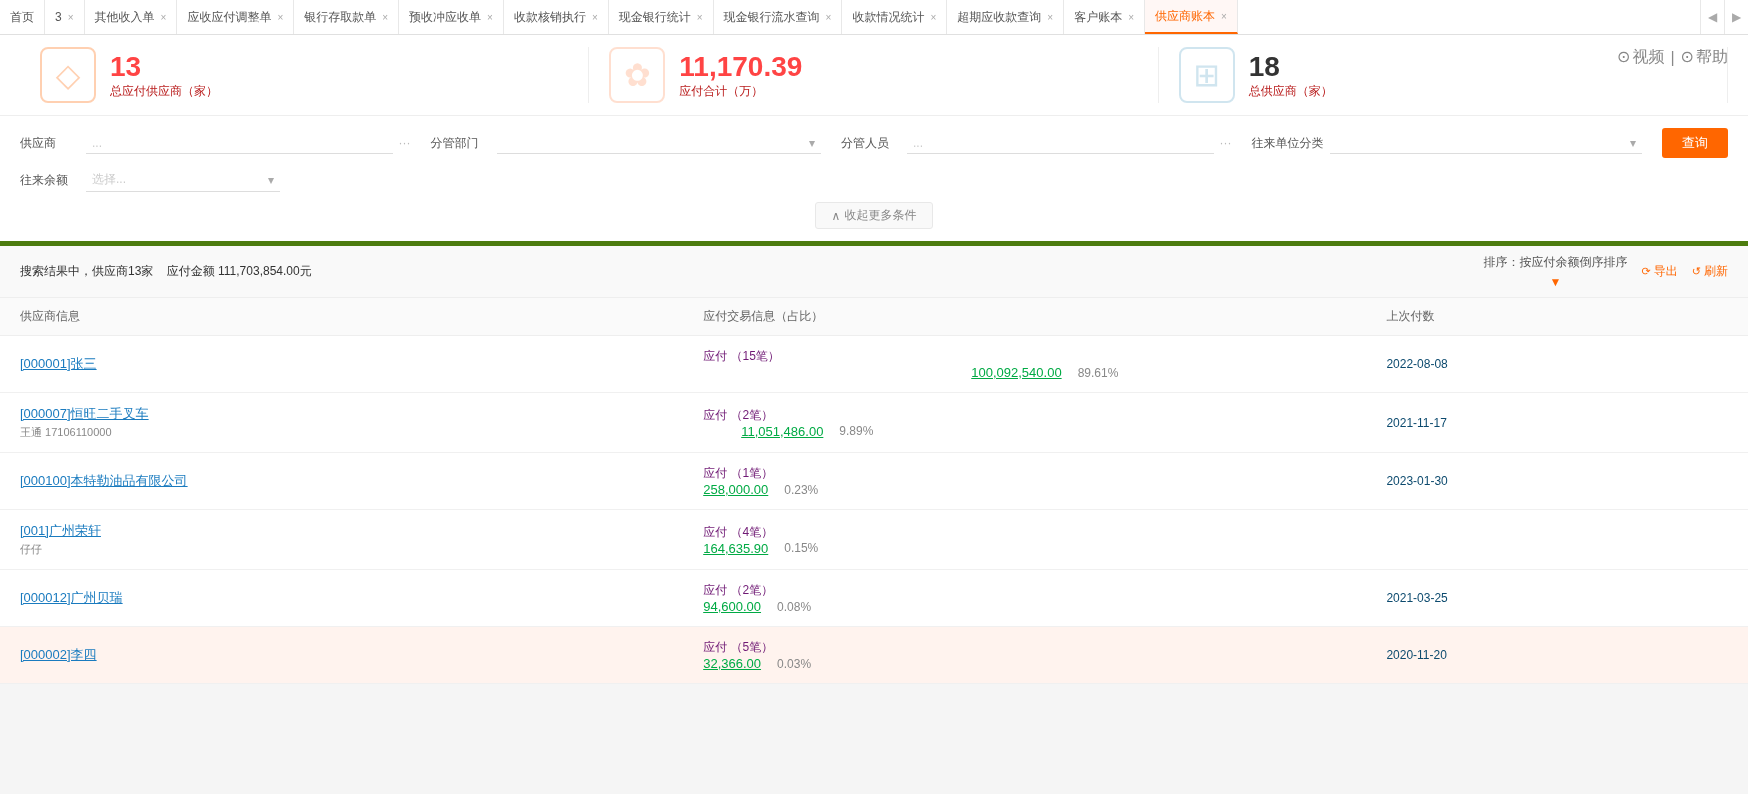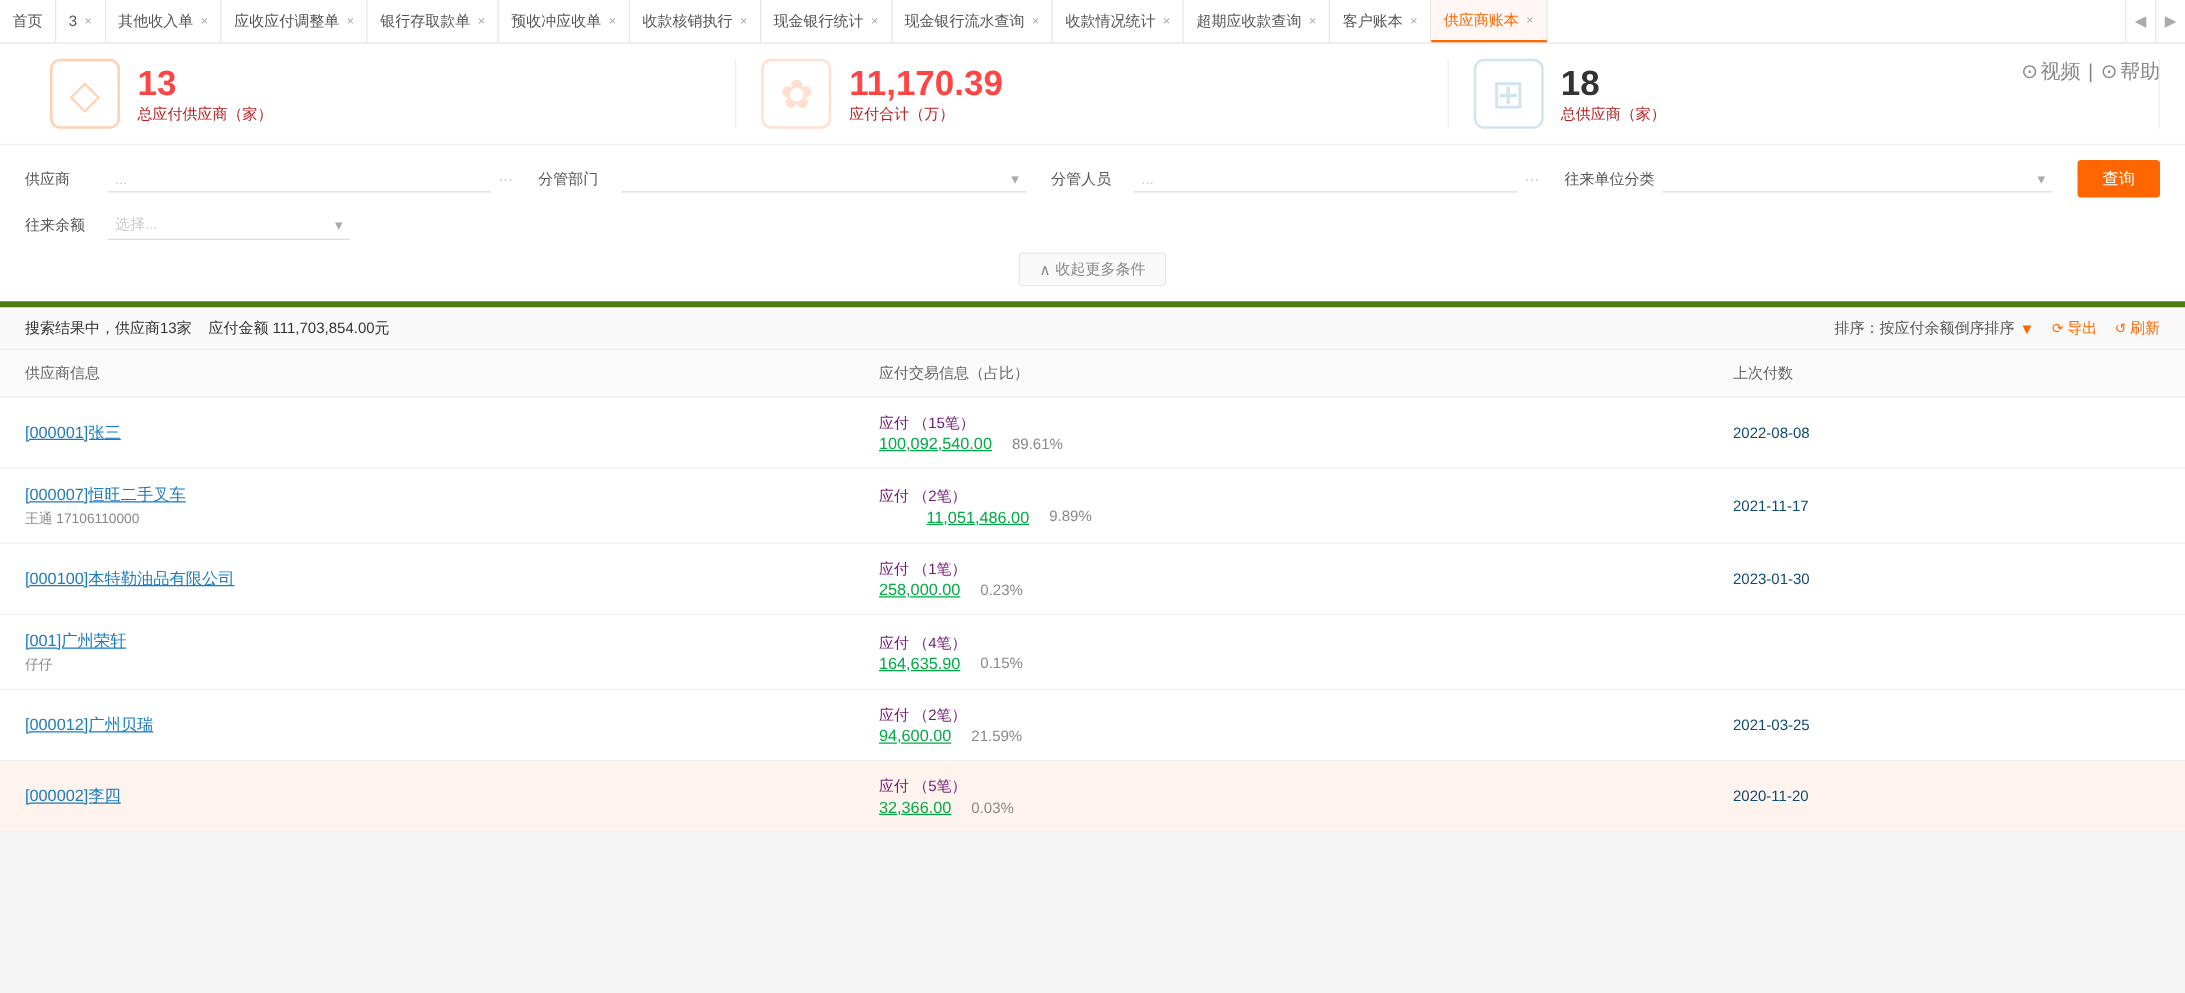--- a/index.html
+++ b/index.html
@@ -186,20 +186,21 @@
       align-items: center;
       gap: 14px;
       font-size: 12px;
       color: #555;
     }
     .sort-select {
       display: flex;
       align-items: center;
       gap: 4px;
       cursor: pointer;
+      flex-direction: column;
     }
     .action-link {
       display: flex;
       align-items: center;
       gap: 3px;
       cursor: pointer;
       color: #ff6600;
     }
 
     
@@ -384,21 +385,21 @@
     <div id="col-h-1">应付交易信息（占比）</div>
     <div id="col-h-2">上次付数</div>
   </div>
   <div id="table-body">
       <div class="table-row">
         <div>
           <div class="supplier-name">[000001]张三</div>
         </div>
         <div>
           <div class="pay-info-label">应付 （15笔）</div>
-          <div style="display: flex; align-items: center;">
+          <div style="display: flex; align-items: center; justify-content: center;">
             <span class="pay-amount">100,092,540.00</span>
             <span class="pay-percent">89.61%</span>
           </div>
         </div>
         <div class="last-pay-date">2022-08-08</div>
       </div>
       <div class="table-row">
         <div>
           <div class="supplier-name">[000007]恒旺二手叉车</div>
           <div class="supplier-sub">王通  17106110000</div>
@@ -440,21 +441,21 @@
         <div class="last-pay-date"></div>
       </div>
       <div class="table-row">
         <div>
           <div class="supplier-name">[000012]广州贝瑞</div>
         </div>
         <div>
           <div class="pay-info-label">应付 （2笔）</div>
           <div style="display: flex; align-items: center;">
             <span class="pay-amount">94,600.00</span>
-            <span class="pay-percent">21.59%</span>
+            <span class="pay-percent">0.08%</span>
           </div>
         </div>
         <div class="last-pay-date">2021-03-25</div>
       </div>
       <div class="table-row highlighted">
         <div>
           <div class="supplier-name">[000002]李四</div>
         </div>
         <div>
           <div class="pay-info-label">应付 （5笔）</div>

